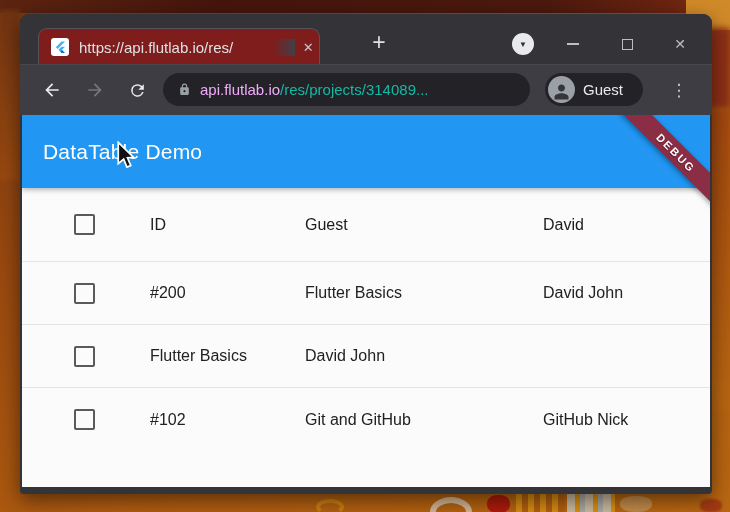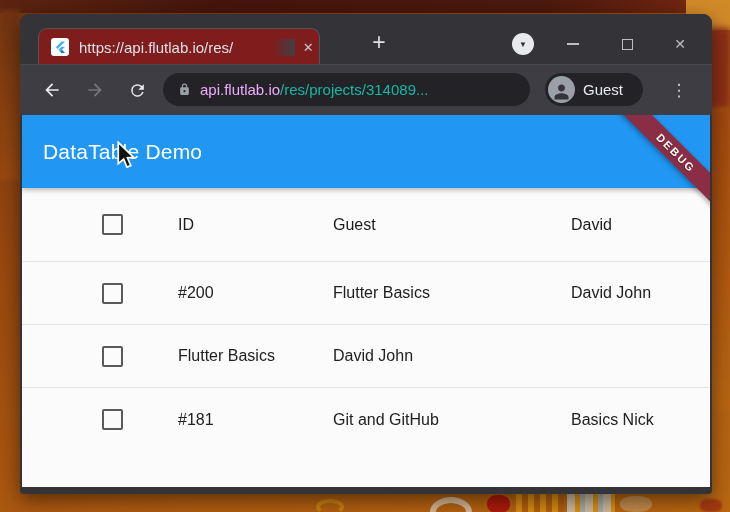--- a/index.html
+++ b/index.html
@@ -97,21 +97,21 @@
   .ribbon-wrap { position:absolute; top:0; right:0; width:96px; height:96px;
     overflow:hidden; z-index:3; pointer-events:none; }
   .ribbon { position:absolute; top:28px; right:-34px; width:136px;
     transform:rotate(45deg); background:#8b2d44; color:#fff; text-align:center;
     font-size:11px; font-weight:bold; letter-spacing:2px; padding:4px 0;
     box-shadow:0 2px 5px rgba(0,0,0,.35); text-shadow:0 1px 1px rgba(0,0,0,.4); }
 
   .dtable { width:100%; }
   .drow { display:grid; grid-template-columns:128px 155px 238px auto;
     align-items:center; height:63px; border-bottom:1px solid #e4e4e4;
-    font-size:16px; color:#212121; background:#fbfbfb;padding-left:28px; }
+    font-size:16px; color:#212121; background:#fbfbfb; }
   .drow.head { height:74px; font-weight:500; color:#1b1b1b; }
   .drow:nth-last-child(1) { border-bottom:none; }
   .checkcell { padding-left:52px; }
   .checkbox { width:21px; height:21px; border:2px solid #595a5c; border-radius:2px;
     background:transparent; }
 
   
   .cursor { position:absolute; left:116px; top:141px; z-index:99; pointer-events:none; }
 </style>
 </head>
@@ -230,23 +230,23 @@
       <div class="checkbox"></div>
     </div>
     <div>Flutter Basics</div>
     <div>David John</div>
   </div>
 
   <div class="drow">
     <div class="checkcell">
       <div class="checkbox"></div>
     </div>
-    <div>#181</div>
+    <div>#102</div>
     <div>Git and GitHub</div>
-    <div>Basics Nick</div>
+    <div>GitHub Nick</div>
   </div>
 </div>
     </div>
   </div>
 </div>
 
 <div class="cursor">
   <svg width="19" height="29" viewBox="0 0 14 22">
     <path d="M1.5 1 L1.5 17.2 L5.6 13.7 L8.1 19.8 L11 18.6 L8.5 12.7 L13.2 12.5 Z" fill="#111" stroke="#fff" stroke-width="1.3"></path>
   </svg>

